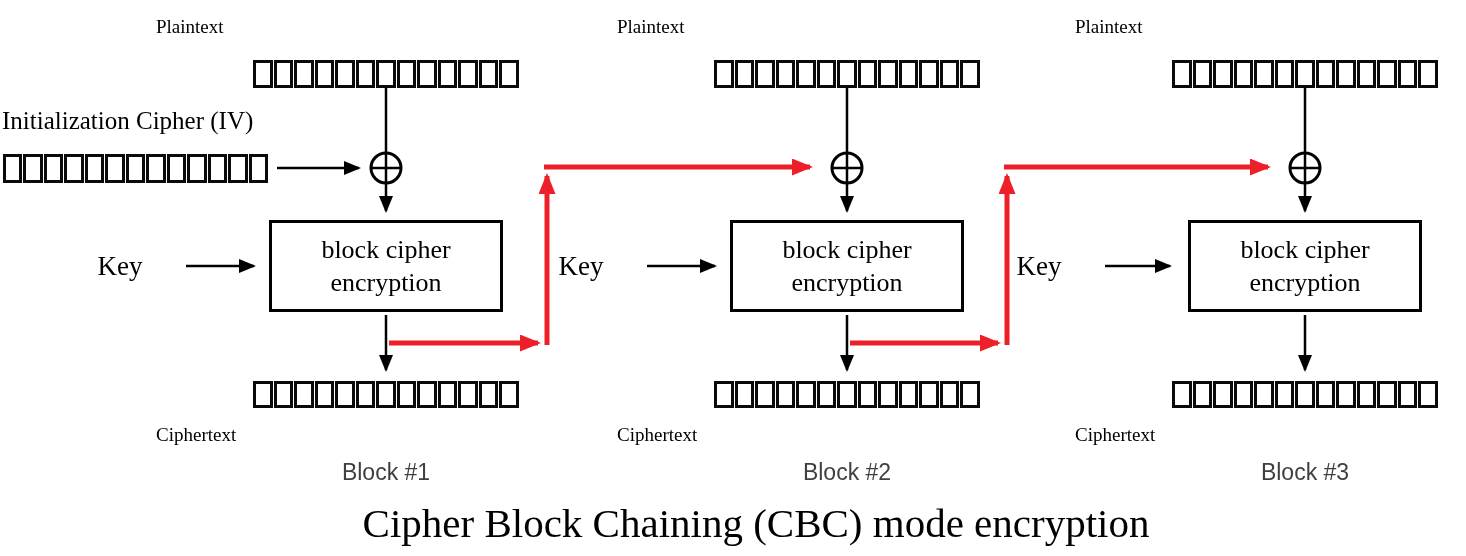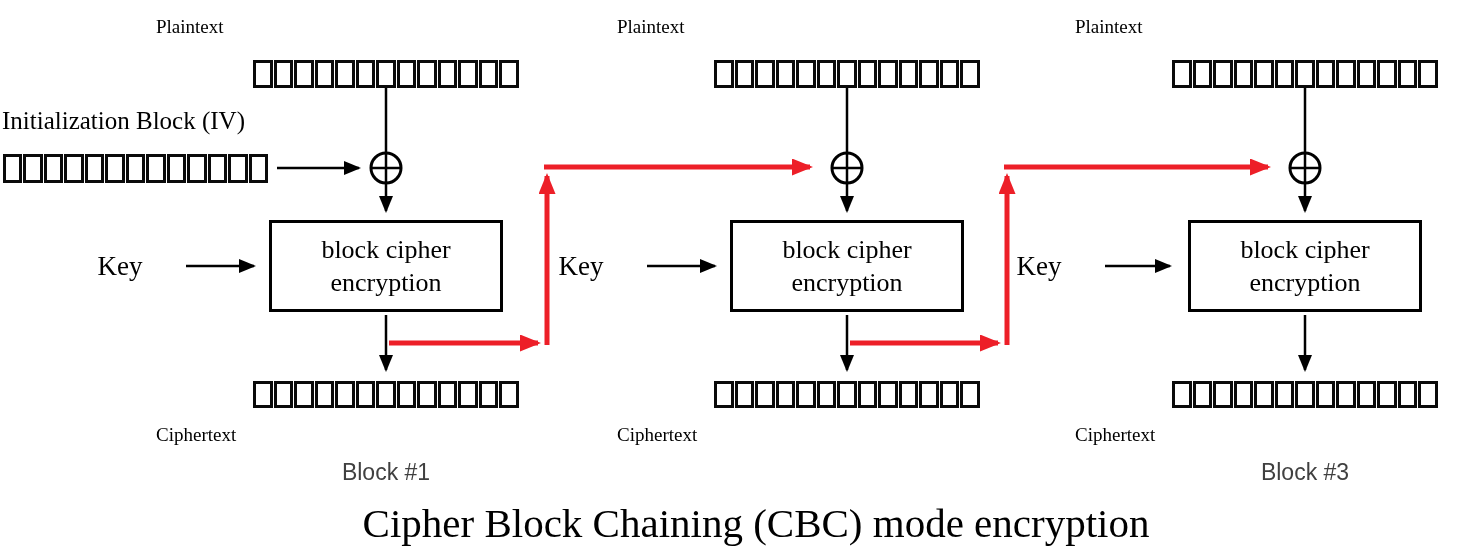--- a/index.html
+++ b/index.html
@@ -92,21 +92,21 @@
     <line x1="1004" y1="167" x2="1268" y2="167" stroke="#ed1f28" stroke-width="5" marker-end="url(#mr)"></line>
 
     <line x1="1305" y1="88" x2="1305" y2="211" stroke="#000" stroke-width="2.5" marker-end="url(#mb)"></line>
     <circle cx="1305" cy="168" r="15" fill="#fff" stroke="#000" stroke-width="3"></circle>
     <line x1="1291" y1="168" x2="1319" y2="168" stroke="#000" stroke-width="2.5"></line>
     <line x1="1305" y1="154" x2="1305" y2="182" stroke="#000" stroke-width="2.5"></line>
     <line x1="1105" y1="266" x2="1170" y2="266" stroke="#000" stroke-width="2.5" marker-end="url(#mb)"></line>
     <line x1="1305" y1="315" x2="1305" y2="370" stroke="#000" stroke-width="2.5" marker-end="url(#mb)"></line>
   </svg>
 
-  <div class="abs iv-label">Initialization Block (IV)</div>
+  <div class="abs iv-label">Initialization Cipher (IV)</div>
   <div class="abs register reg-iv">
       <div class="cell"></div>
       <div class="cell"></div>
       <div class="cell"></div>
       <div class="cell"></div>
       <div class="cell"></div>
       <div class="cell"></div>
       <div class="cell"></div>
       <div class="cell"></div>
       <div class="cell"></div>
@@ -188,20 +188,21 @@
         <div class="cell"></div>
         <div class="cell"></div>
         <div class="cell"></div>
         <div class="cell"></div>
         <div class="cell"></div>
         <div class="cell"></div>
         <div class="cell"></div>
         <div class="cell"></div>
       </div>
     <div class="abs ct-label">Ciphertext</div>
+    <div class="abs blk-label">Block #2</div>
   </div>
 
   <div class="block b3">
     <div class="abs pt-label">Plaintext</div>
     <div class="abs register reg-pt">
         <div class="cell"></div>
         <div class="cell"></div>
         <div class="cell"></div>
         <div class="cell"></div>
         <div class="cell"></div>

